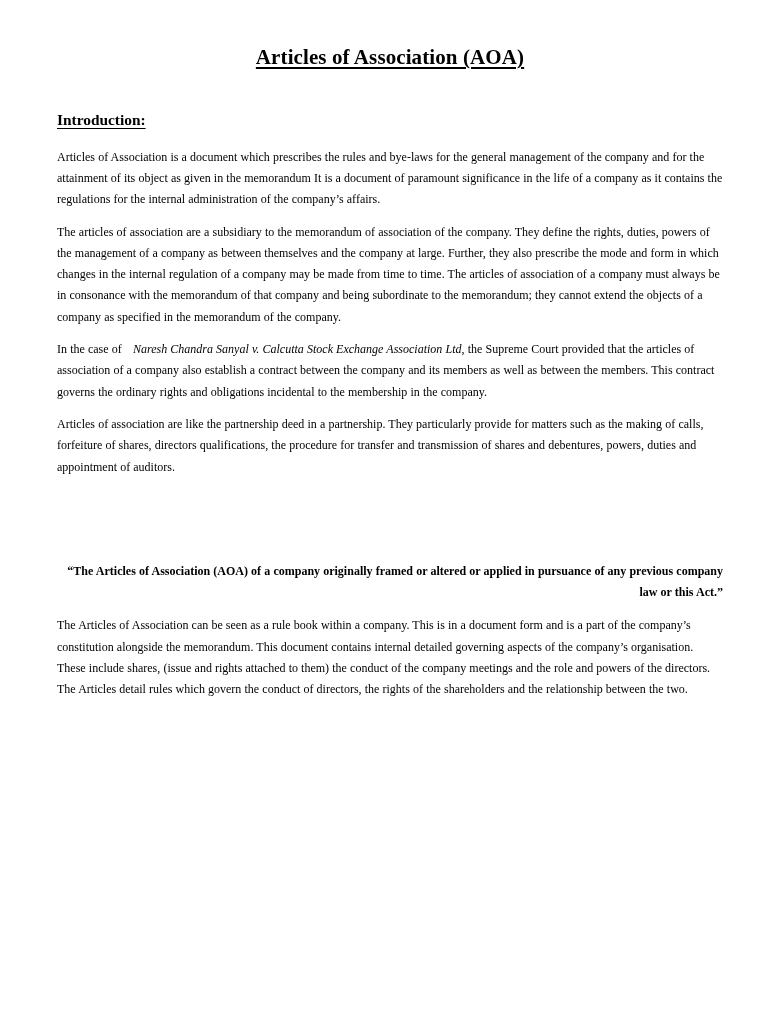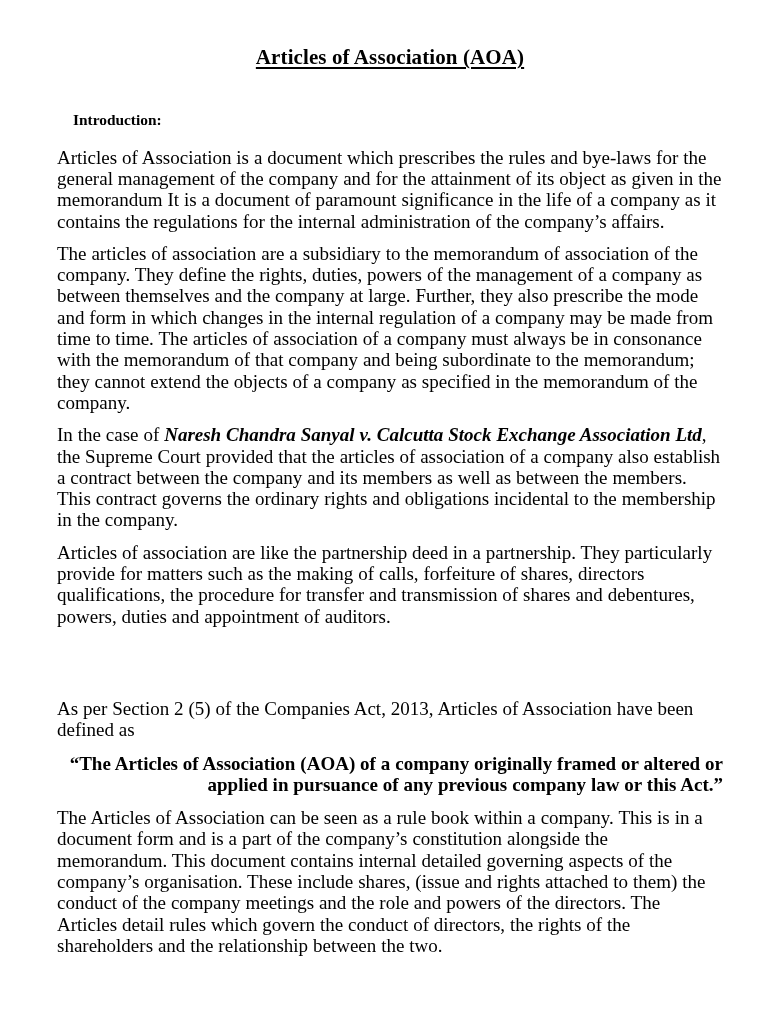--- a/index.html
+++ b/index.html
@@ -50,41 +50,42 @@
 
   
   .section-heading {
     margin: 0;
     padding: 0;
     font-size: 15.4px;
     font-weight: bold;
     line-height: 1.36;
   }
   .section-heading .ul {
+    text-decoration: underline;
     text-underline-offset: 2.5px;
     text-decoration-thickness: 1.3px;
-    margin-left: 16px;
   }
 
   
   .para {
     margin: 0;
     padding: 0;
-    font-size: 19px;
+    font-size: 12px;
     line-height: 21.3px;
     text-align: left;
     word-spacing: 0.15px;
   }
   .para.bold {
     font-weight: bold;
     text-align: right;
   }
   .case-name {
-    font-weight: bold;
+    font-weight: normal;
     font-style: italic;
+    margin-left: 8px;
   }
 
   
   .gap-title-intro { height: 40px; }
   .gap-heading-body { height: 16px; }
   .gap-para { height: 11px; }
   .gap-section { height: 55px; }
   .gap-quote { height: 12px; }
 </style>
 </head>
@@ -113,21 +114,20 @@
 
     <div class="gap-para"></div>
 
     <p class="para">Articles of association are like the partnership deed in a partnership. They particularly provide for matters such as the making of calls, forfeiture of shares, directors qualifications, the procedure for transfer and transmission of shares and debentures, powers, duties and appointment of auditors.</p>
 
     <div class="gap-section"></div>
 
 
     <div class="gap-heading-body"></div>
 
-    <p class="para">As per Section 2 (5) of the Companies Act, 2013, Articles of Association have been defined as</p>
 
     <div class="gap-quote"></div>
 
     <p class="para bold">“The Articles of Association (AOA) of a company originally framed or altered or applied in pursuance of any previous company law or this Act.”</p>
 
     <div class="gap-quote"></div>
 
     <p class="para">The Articles of Association can be seen as a rule book within a company. This is in a document form and is a part of the company’s constitution alongside the memorandum. This document contains internal detailed governing aspects of the company’s organisation. These include shares, (issue and rights attached to them) the conduct of the company meetings and the role and powers of the directors. The Articles detail rules which govern the conduct of directors, the rights of the shareholders and the relationship between the two.</p>
 
   </div>

